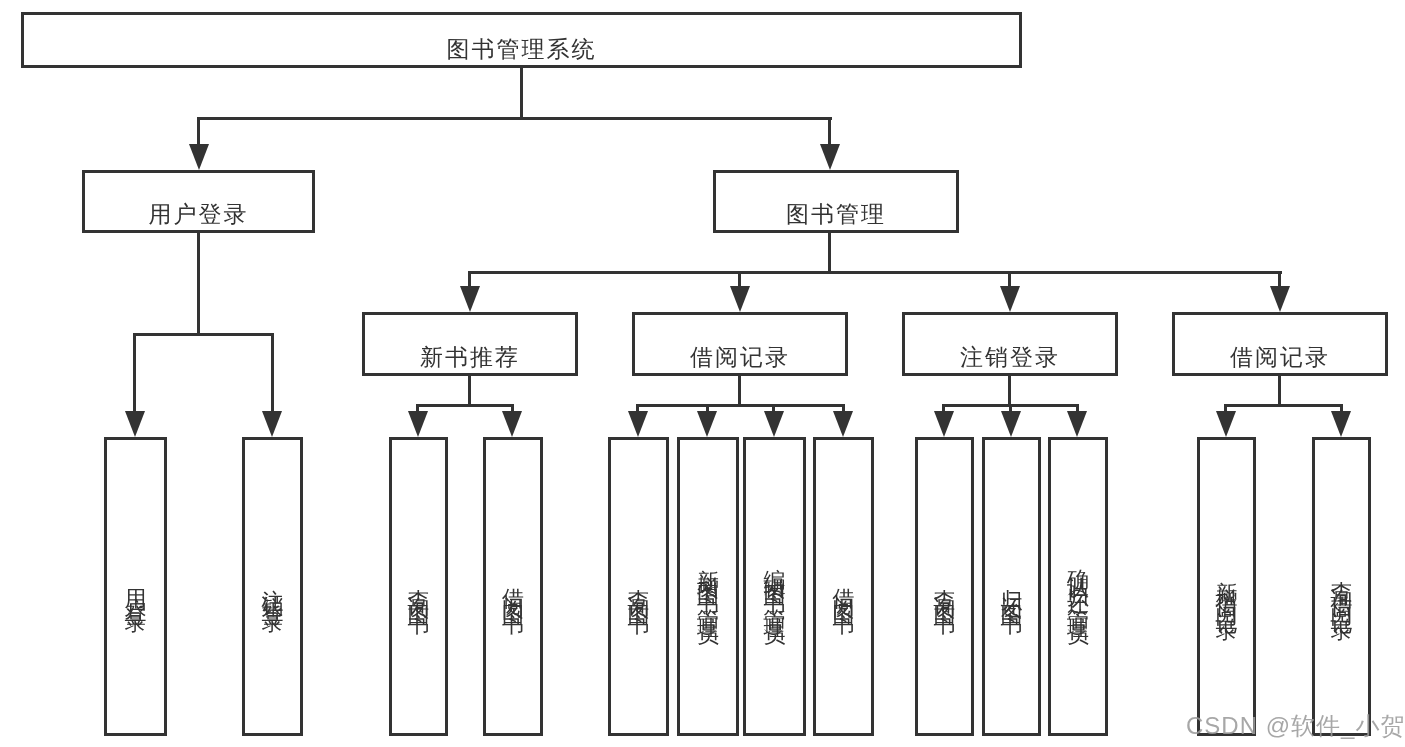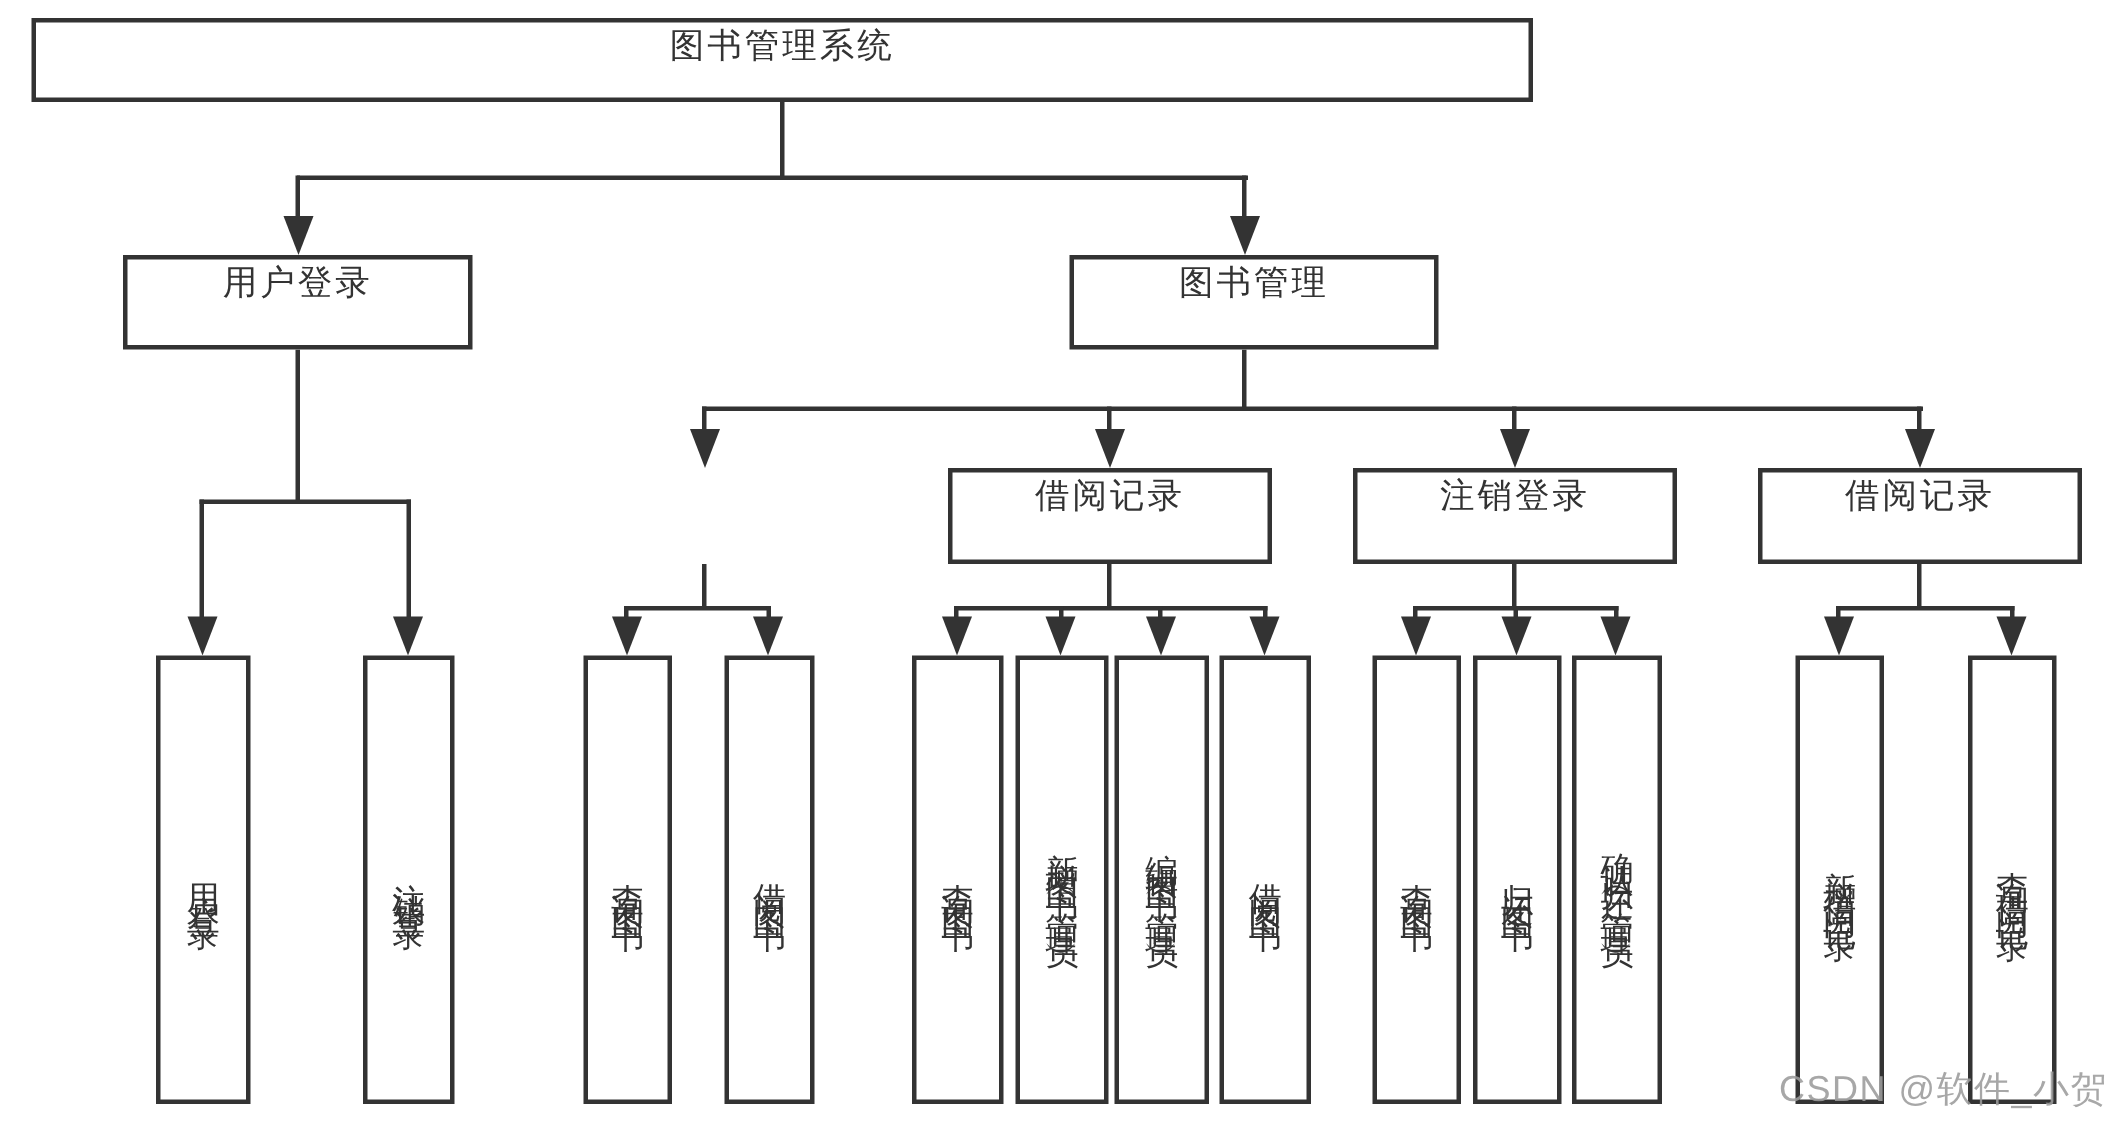--- a/index.html
+++ b/index.html
@@ -17,21 +17,21 @@
     background: var(--background);
     font-family: "Liberation Sans", sans-serif;
     color: var(--text);
     overflow: hidden;
   }
   .box {
     position: absolute;
     border: 3px solid var(--line);
     background: #ffffff;
     display: flex;
-    align-items: flex-start;
+    align-items: flex-end;
     justify-content: center;
     font-size: 23px;
     letter-spacing: 2px;
     color: var(--text);
     z-index: 2;
   }
   .leaf {
     position: absolute;
     top: 437px;
     height: 299px;
@@ -112,20 +112,23 @@
   <div class="hline" style="left:468px;top:271px;width:814px;"></div>
   <div class="stem" style="left:468px;top:271px;height:17px;"></div>
   <div class="tri" style="left:460px;top:286px;"></div>
   <div class="stem" style="left:738px;top:271px;height:17px;"></div>
   <div class="tri" style="left:730px;top:286px;"></div>
   <div class="stem" style="left:1008px;top:271px;height:17px;"></div>
   <div class="tri" style="left:1000px;top:286px;"></div>
   <div class="stem" style="left:1278px;top:271px;height:17px;"></div>
   <div class="tri" style="left:1270px;top:286px;"></div>
 
+  <div class="box" style="left:362px;top:312px;width:216px;height:64px;">
+    <span>新书推荐</span>
+  </div>
   <div class="box" style="left:632px;top:312px;width:216px;height:64px;">
     <span>借阅记录</span>
   </div>
   <div class="box" style="left:902px;top:312px;width:216px;height:64px;">
     <span>注销登录</span>
   </div>
   <div class="box" style="left:1172px;top:312px;width:216px;height:64px;">
     <span>借阅记录</span>
   </div>
 

